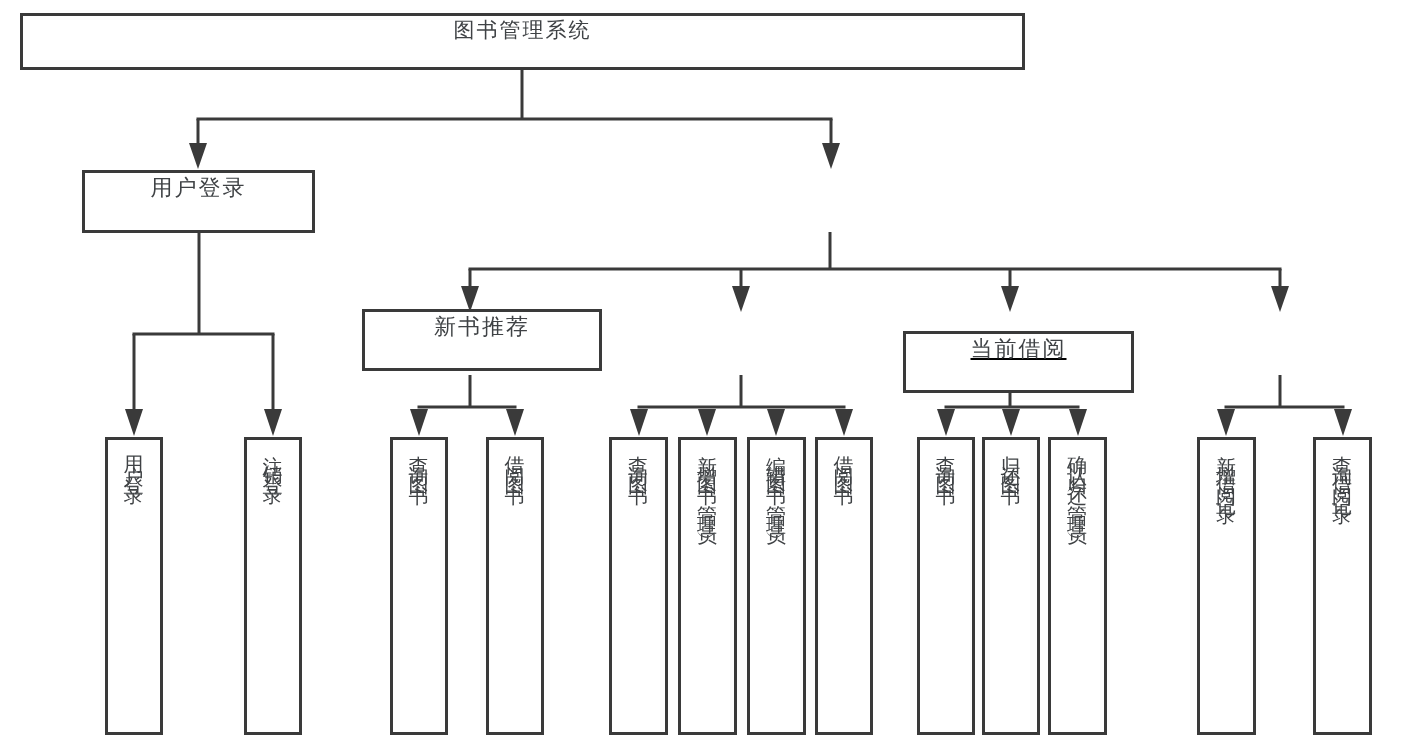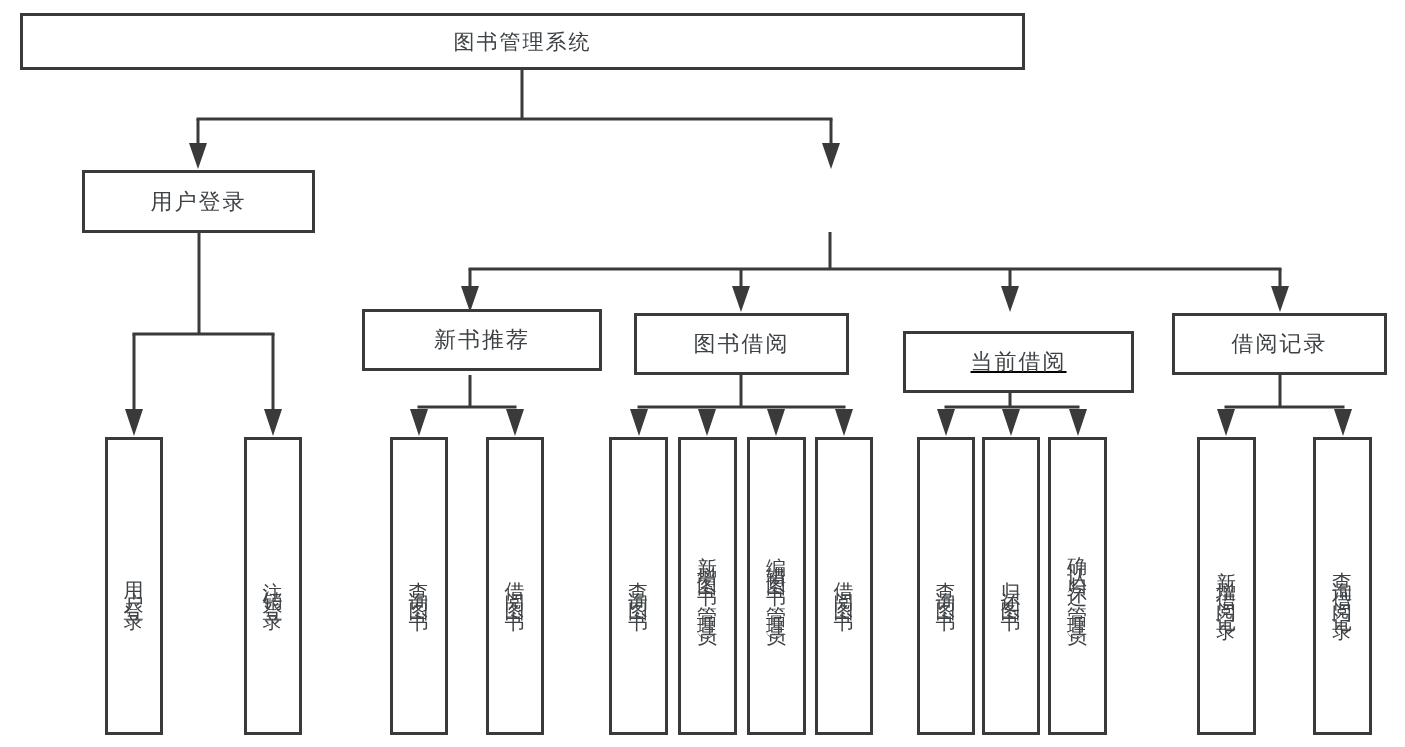--- a/index.html
+++ b/index.html
@@ -15,21 +15,21 @@
     position: absolute;
     left: 0; top: 0;
     width: 1405px; height: 747px;
   }
   .node {
     position: absolute;
     box-sizing: border-box;
     border: 3px solid #3a3a3a;
     background: #ffffff;
     display: flex;
-    align-items: center;
+    align-items: flex-start;
     justify-content: center;
   }
   .node .label {
     font-size: 22px;
     color: #3f4245;
     letter-spacing: 2px;
     white-space: nowrap;
   }
   .root .label { font-size: 21px; }
   .leaf .label {
@@ -122,28 +122,22 @@
     <span class="label">图书管理系统</span>
   </div>
 
   <div class="node" style="left:82px; top:170px; width:233px; height:63px;">
     <span class="label">用户登录</span>
   </div>
 
   <div class="node" style="left:362px; top:309px; width:240px; height:62px;">
     <span class="label">新书推荐</span>
   </div>
-  <div class="node" style="left:634px; top:313px; width:215px; height:62px;">
-    <span class="label">图书借阅</span>
-  </div>
   <div class="node" style="left:903px; top:331px; width:231px; height:62px;text-decoration:underline;">
     <span class="label">当前借阅</span>
-  </div>
-  <div class="node" style="left:1172px; top:313px; width:215px; height:62px;">
-    <span class="label">借阅记录</span>
   </div>
 
   <div class="node leaf" style="left:105px; top:437px; width:58px; height:298px;">
     <span class="label">用户登录</span>
   </div>
   <div class="node leaf" style="left:244px; top:437px; width:58px; height:298px;">
     <span class="label">注销登录</span>
   </div>
 
   <div class="node leaf" style="left:390px; top:437px; width:58px; height:298px;">

